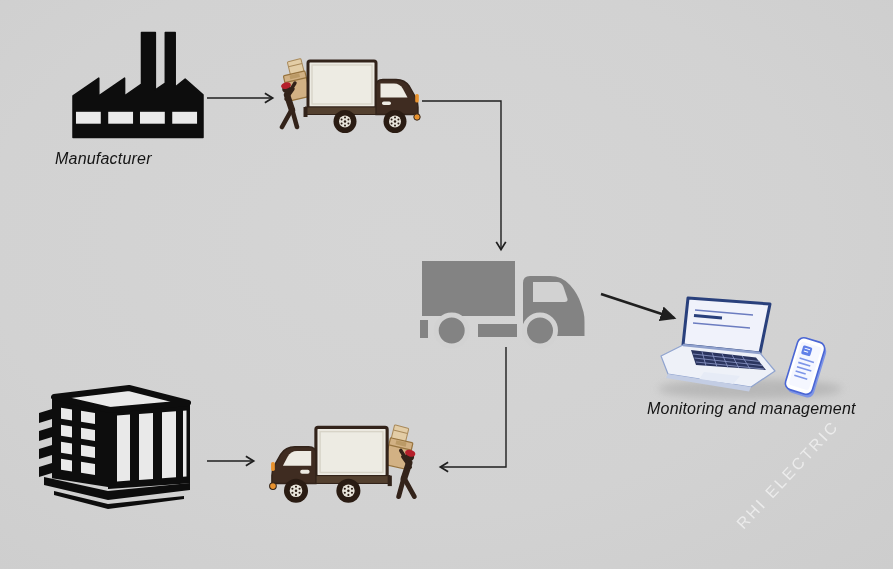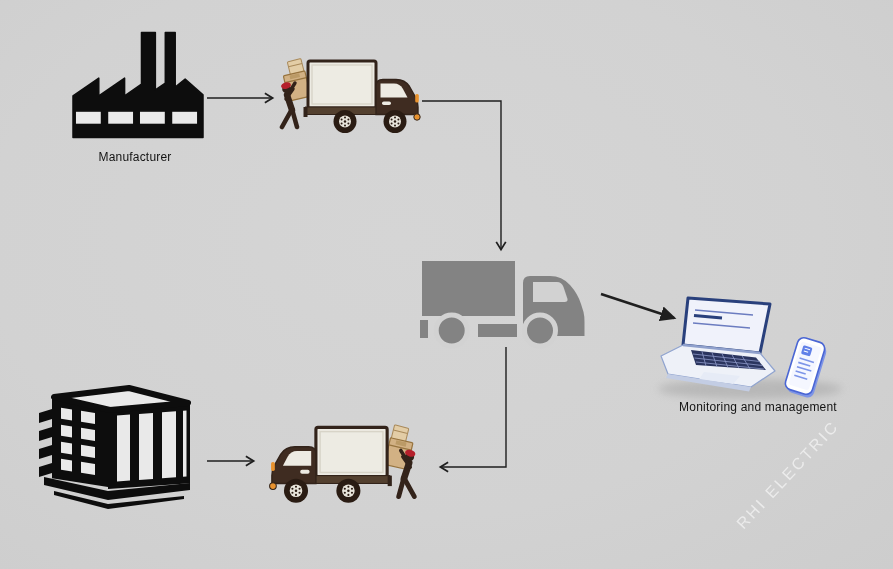--- a/index.html
+++ b/index.html
@@ -7,24 +7,24 @@
   #canvas{
     position:relative;
     width:893px;height:569px;
     background:radial-gradient(ellipse at 45% 42%, #d5d5d5 0%, #d2d2d2 60%, #cdcdcd 100%);
     overflow:hidden;
   }
   .abs{position:absolute;}
   .node-label{
     position:absolute;
     color:#141414;
-    font-size:12px;
+    font-size:16px;
     letter-spacing:0.2px;
-    text-align:center;
     white-space:nowrap;
+    font-style:italic;
   }
   #watermark{
     position:absolute;
     left:668px;top:466px;width:240px;
     text-align:center;
     transform:rotate(-47deg);
     color:rgba(255,255,255,0.58);
     font-size:16px;
     letter-spacing:2.5px;
     font-weight:500;

